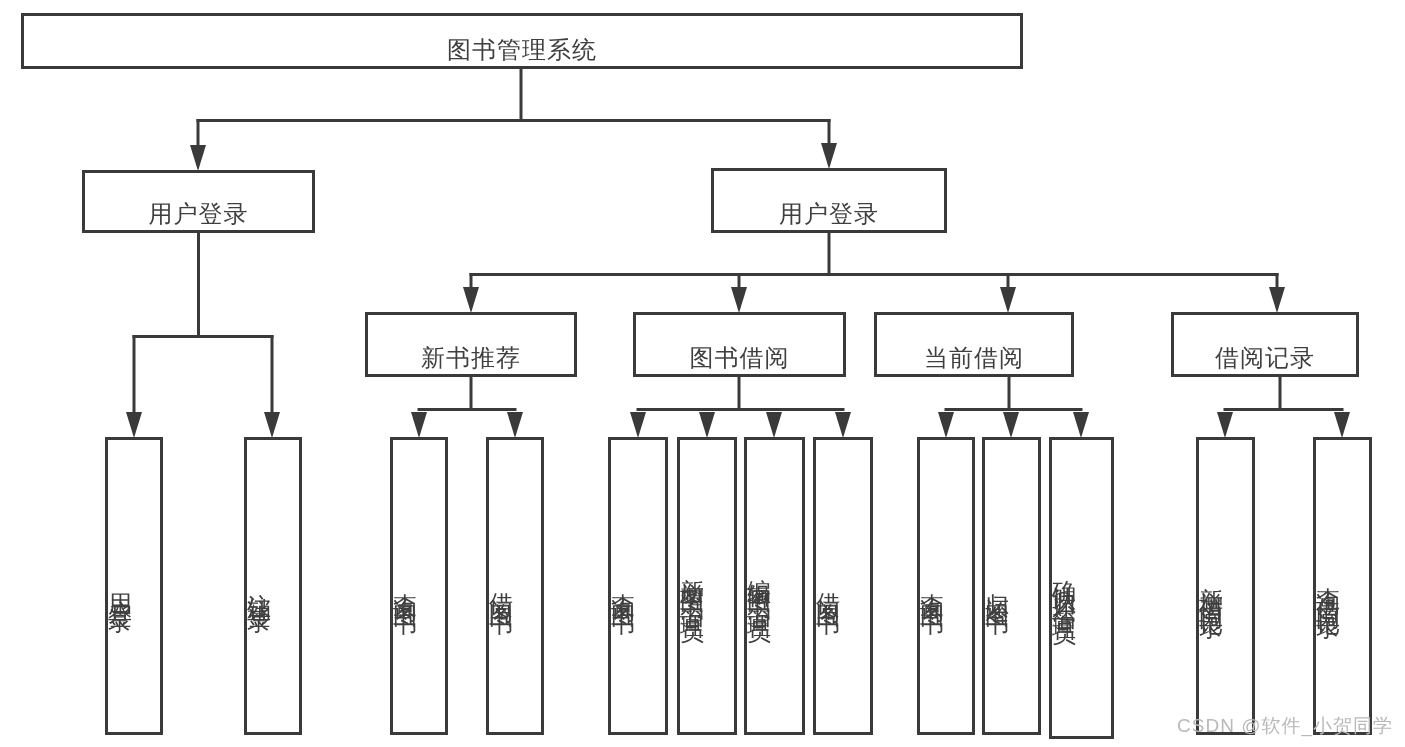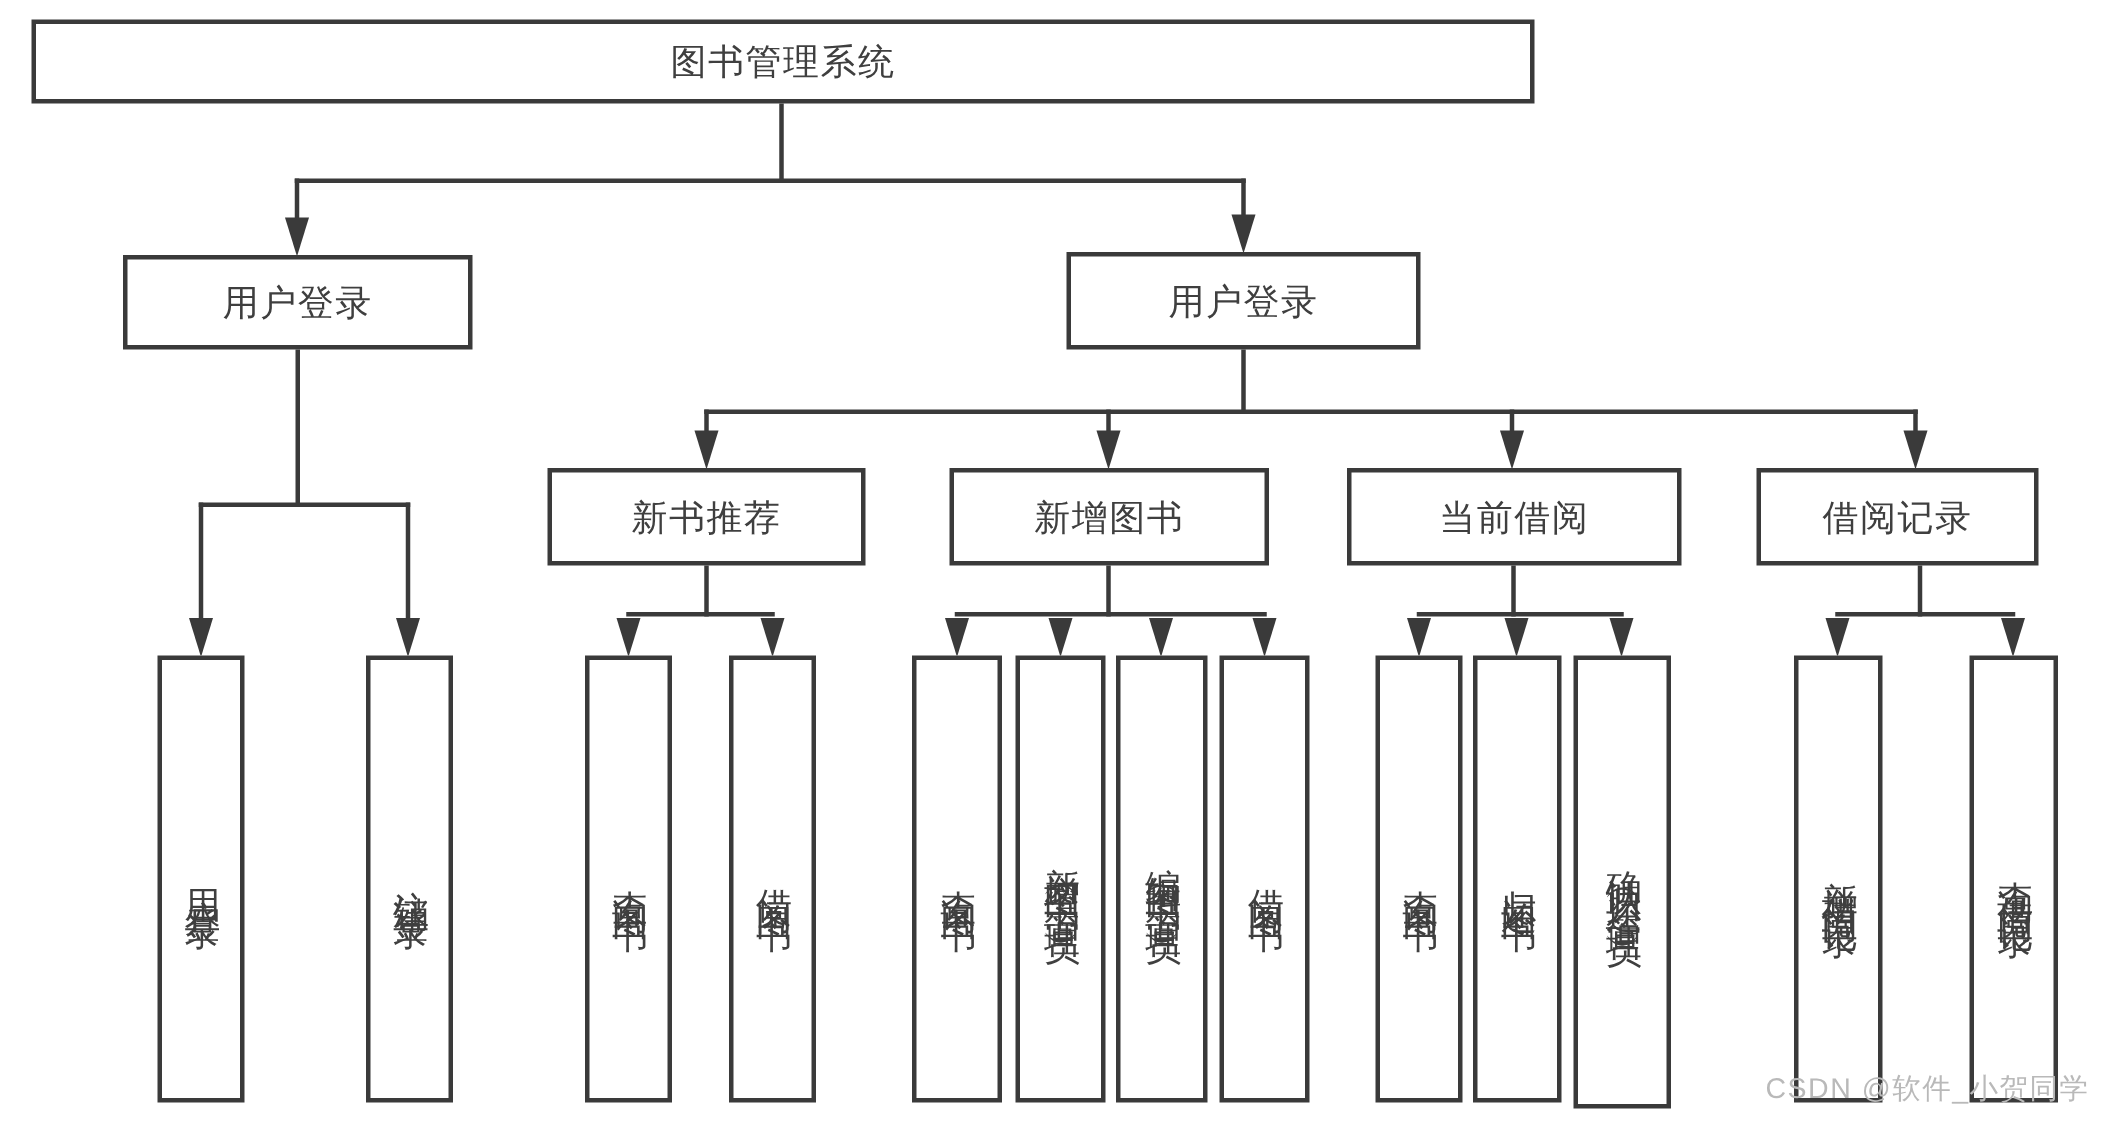--- a/index.html
+++ b/index.html
@@ -19,21 +19,21 @@
   }
   .wires{position:absolute;left:0;top:0;z-index:1;}
   .wires path{stroke:var(--line);stroke-width:3;fill:none;}
   .wires polygon{fill:var(--line);stroke:none;}
   .node{
     position:absolute;
     background:#fff;
     border:3px solid var(--line);
     color:var(--text);
     z-index:2;
-    display:flex;align-items:center;justify-content:center;
+    display:flex;align-items:flex-end;justify-content:center;
   }
   .hbox{font-size:24px;letter-spacing:1px;}
   .vbox{
     font-size:24px;
     writing-mode:vertical-rl;
     text-orientation:mixed;
     letter-spacing:6px;
     line-height:1;
   }
   .watermark{
@@ -111,23 +111,23 @@
     <span>用户登录</span>
   </div>
   <div class="node hbox" style="left:711px;top:168px;width:236px;height:65px;">
     <span>用户登录</span>
   </div>
 
   <div class="node hbox" style="left:365px;top:312px;width:212px;height:65px;">
     <span>新书推荐</span>
   </div>
   <div class="node hbox" style="left:633px;top:312px;width:213px;height:65px;">
-    <span>新增图书</span>
+    <span>图书借阅</span>
   </div>
-  <div class="node hbox" style="left:898px;top:312px;width:223px;height:65px;">
+  <div class="node hbox" style="left:874px;top:312px;width:200px;height:65px;">
     <span>当前借阅</span>
   </div>
   <div class="node hbox" style="left:1171px;top:312px;width:188px;height:65px;">
     <span>借阅记录</span>
   </div>
 
   <div class="node vbox" style="left:105px;top:437px;width:58px;height:298px;">
     <span>用户登录</span>
   </div>
   <div class="node vbox" style="left:244px;top:437px;width:58px;height:298px;">

